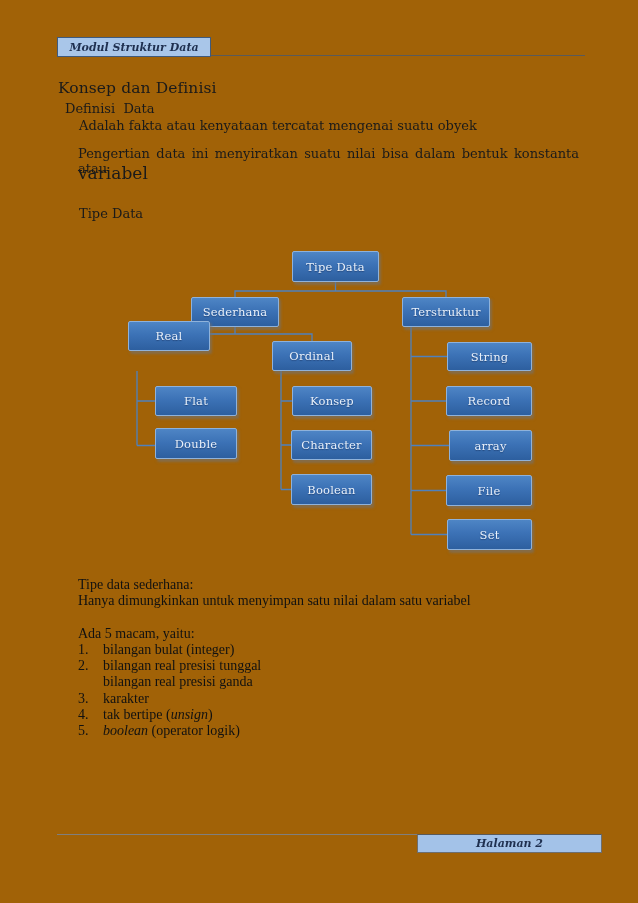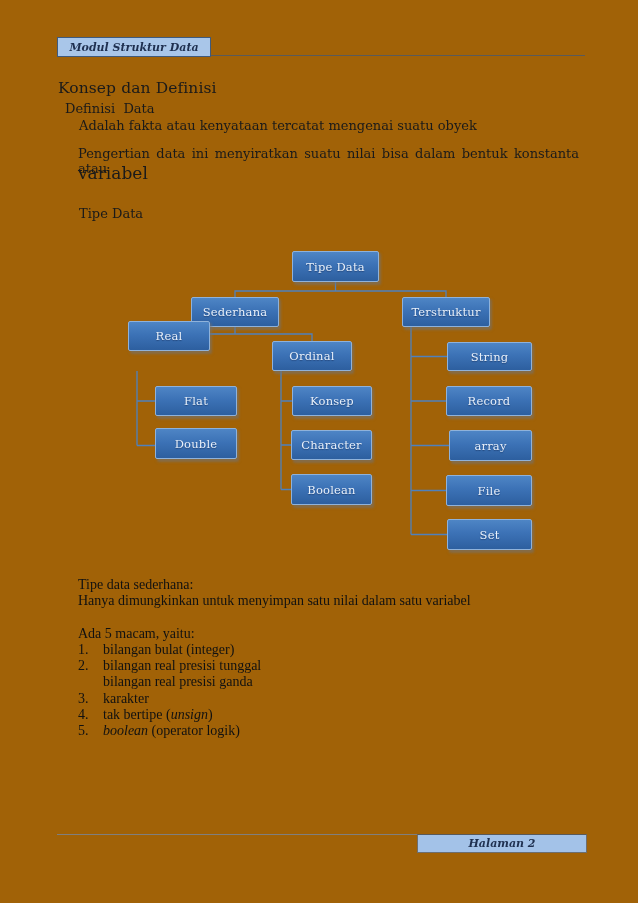--- a/index.html
+++ b/index.html
@@ -35,21 +35,21 @@
   
   .footer-line {
     position: absolute;
     left: 57px; top: 834px;
     width: 528px; height: 0;
     border-top: 1.3px solid #7f7f7f;
   }
   .footer-box {
     position: absolute;
     left: 417px; top: 834px;
-    width: 170px; height: 19px;
+    width: 185px; height: 19px;
     background: #a3c2e8;
     border: 1px solid #6e6e6e;
     border-top: 1.3px solid #595959;
     display: flex; align-items: center; justify-content: center;
     font-size: 11px; font-weight: bold; font-style: italic;
     color: #1f3050;
   }
 
   
   .t { position: absolute; white-space: pre; }

